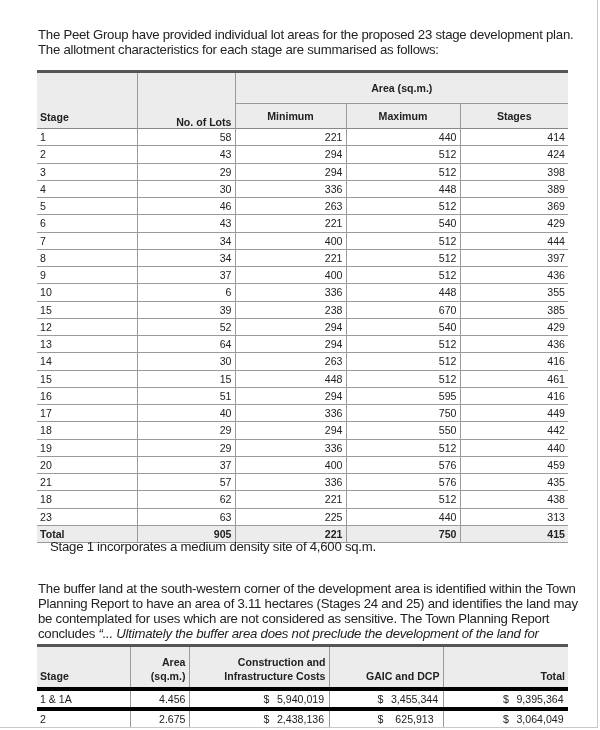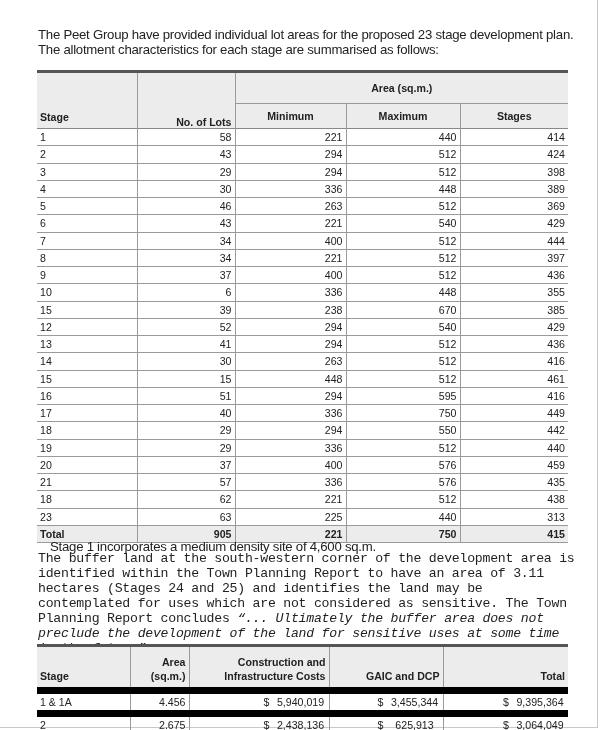--- a/index.html
+++ b/index.html
@@ -17,21 +17,21 @@
       background: #fff;
     }
     .para {
       position: absolute; left: 38px; width: 540px;
       font-size: 13.2px; line-height: 15px; color: #222;
       letter-spacing: -0.25px;
     }
     .para em { font-style: italic; }
     #intro { top: 27px; }
     #stage1-note { top: 527px; }
-    #buffer-para { top: 551px; font-family: Liberation Mono, monospace; }
+    #buffer-para { top: 581px; }
 
     table { border-collapse: collapse; position: absolute; left: 37px; width: 531px; font-size: 10.6px; }
     table td, table th { padding: 0 3px; white-space: nowrap; }
     #lots-table { top: 70px; }
     #lots-table thead tr.top th { height: 30px; }
     #lots-table thead tr.sub th { height: 24px; text-align: center; }
     #lots-table thead { background: #ececec; }
     #lots-table thead tr.top { border-top: 3px solid #555; }
     #lots-table th { font-weight: bold; text-align: right; color: #222; vertical-align: middle; }
     #lots-table th.stage { text-align: left; vertical-align: bottom; padding-bottom: 5px; }
@@ -42,21 +42,21 @@
     #lots-table .vl { border-left: 1px solid #9a9a9a; }
     #lots-table tr.total td { background: #ececec; font-weight: bold; border-bottom: 1px solid #9a9a9a; }
     #lots-table tbody tr:first-child td { border-top: 1px solid #888; }
 
     #cost-table { top: 644px; }
     #cost-table thead { background: #ececec; }
     #cost-table thead tr { border-top: 3px solid #555; }
     #cost-table th { font-weight: bold; text-align: right; height: 36px; vertical-align: bottom; padding-bottom: 4px; line-height: 14px; }
     #cost-table th.stage { text-align: left; }
     #cost-table th.wrap { white-space: normal; }
-    #cost-table td { text-align: right; height: 16px; border-top: 7px solid #000000; margin-left: 40px; }
+    #cost-table td { text-align: right; height: 16px; border-top: 4px solid #000000; margin-left: 40px; }
     #cost-table td.stage { text-align: left; }
     #cost-table .vl { border-left: 1px solid #9a9a9a; }
     .money { display: flex; justify-content: flex-end; }
     .money .sym { margin-right: 6px; }
     .money .amt { display: inline-block; min-width: 50px; text-align: center; }
   </style>
 </head>
 <body>
 
 <div class="page">
@@ -163,21 +163,21 @@
         </tr>
         <tr>
           <td class="stage">12</td>
           <td class="vl">52</td>
           <td class="vl">294</td>
           <td class="vl">540</td>
           <td class="vl">429</td>
         </tr>
         <tr>
           <td class="stage">13</td>
-          <td class="vl">41</td>
+          <td class="vl">64</td>
           <td class="vl">294</td>
           <td class="vl">512</td>
           <td class="vl">436</td>
         </tr>
         <tr>
           <td class="stage">14</td>
           <td class="vl">30</td>
           <td class="vl">263</td>
           <td class="vl">512</td>
           <td class="vl">416</td>

